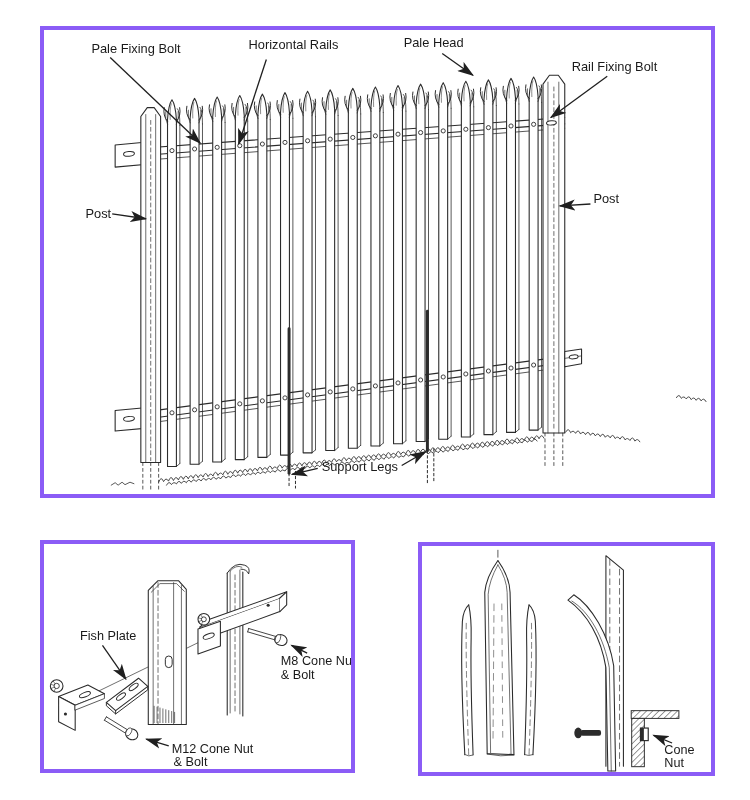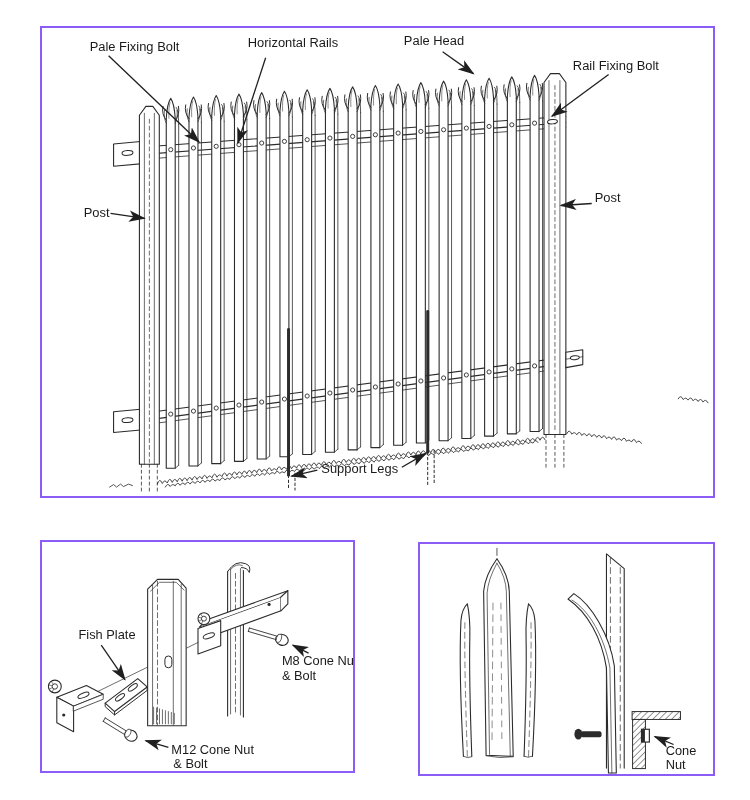--- a/index.html
+++ b/index.html
@@ -1,18 +1,18 @@
 <!DOCTYPE html>
 <html><head>
 <meta charset="utf-8">
 <style>
   html,body{margin:0;padding:0;background:#ffffff;}
   .page{position:relative;width:750px;height:800px;background:#ffffff;overflow:hidden;
         font-family:"Liberation Sans",sans-serif;}
-  .panel{position:absolute;box-sizing:border-box;border:2px solid #8b5cf6;background:#ffffff;}
+  .panel{position:absolute;box-sizing:border-box;border:4px solid #8b5cf6;background:#ffffff;}
   #main-panel{left:40px;top:26px;width:675px;height:472px;}
   #fishplate-panel{left:40px;top:540px;width:315px;height:233px;text-decoration:underline;}
   #palehead-panel{left:418px;top:542px;width:297px;height:234px;}
   .panel svg{display:block;width:100%;height:100%;}
   svg text{font-family:"Liberation Sans",sans-serif;font-size:13px;fill:#1a1a1a;}
   .arrow{stroke:#1f1f1f;stroke-width:1.3;}
 </style>
 </head>
 <body>
 

